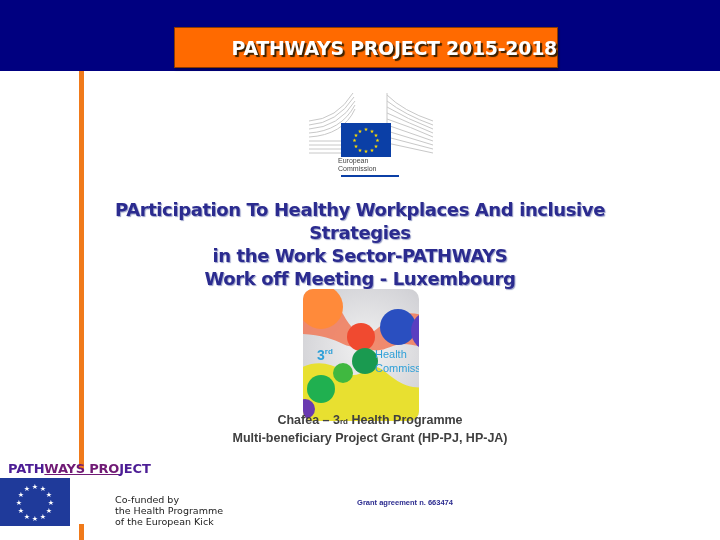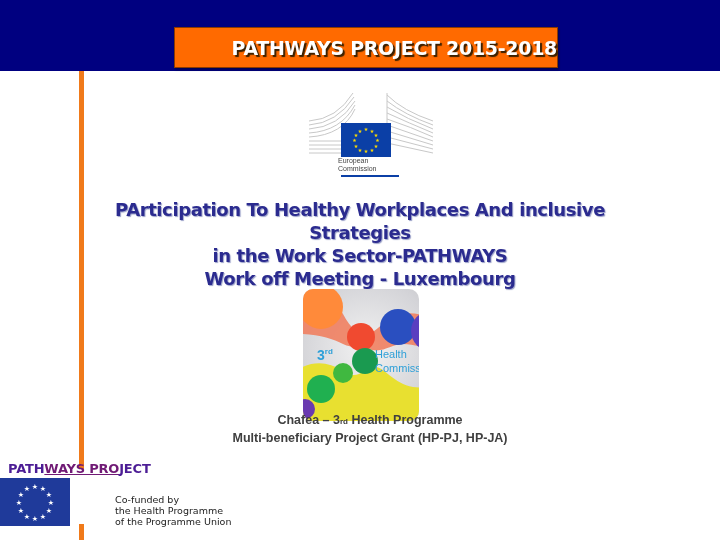--- a/index.html
+++ b/index.html
@@ -182,17 +182,18 @@
       <text x="19" y="27">★</text>
         <text x="21" y="19">★</text>
         <text x="27" y="13">★</text>
     </g>
   </svg>
 </div>
 
 <div class="cofunded">
   <div>Co-funded by</div>
   <div>the Health Programme</div>
-  <div>of the Programme Union</div>
+  <div>of the European Kick</div>
 </div>
 
 <div class="funding-note">
+  <div>Grant agreement n. 663474</div>
 </div>
 
 </body></html>

